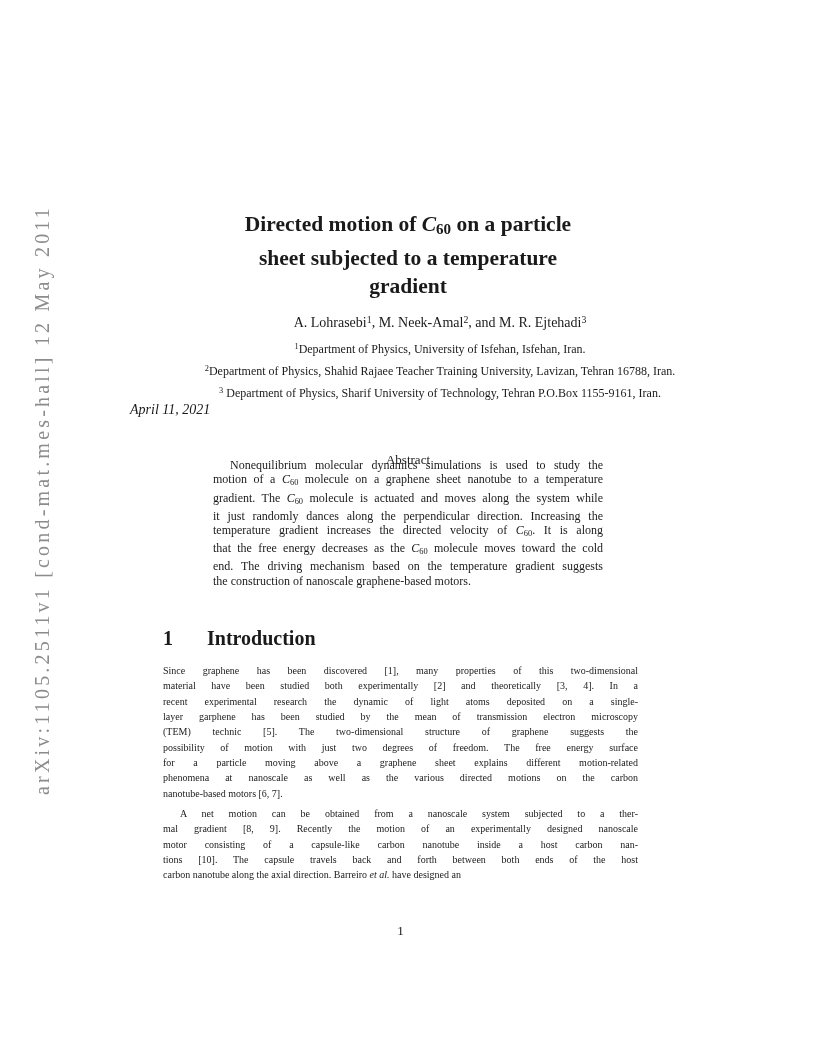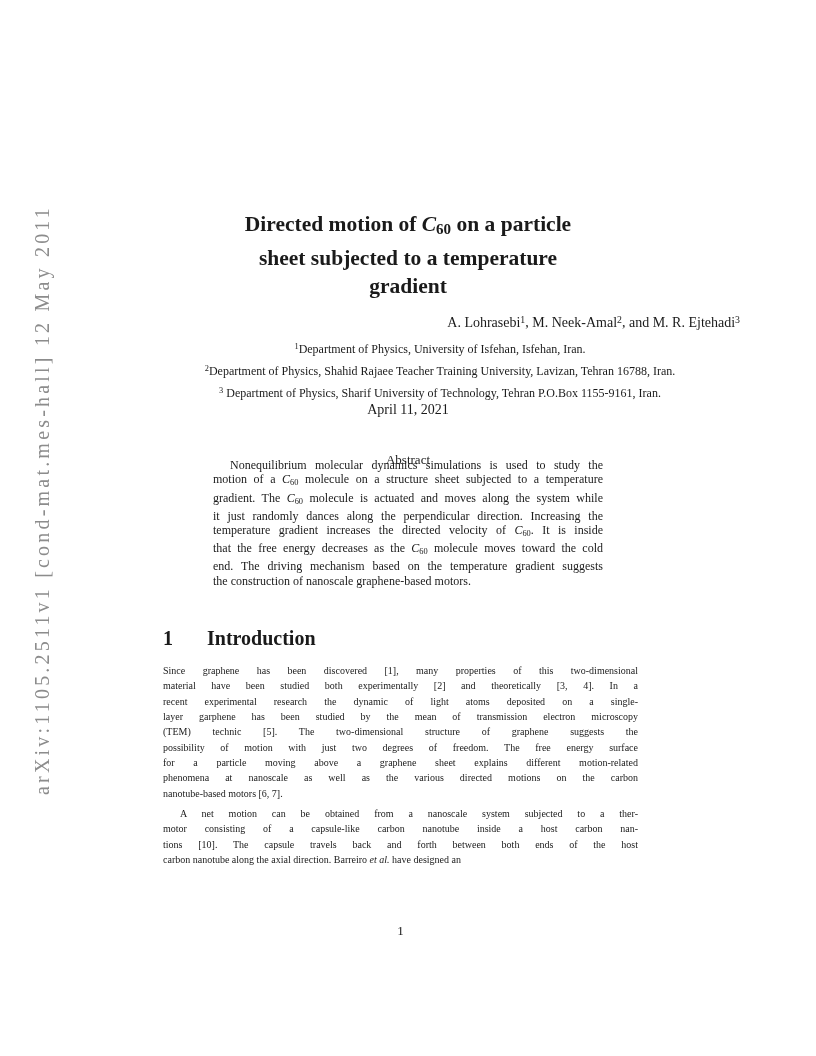--- a/index.html
+++ b/index.html
@@ -17,28 +17,28 @@
     transform:translate(-50%,-50%) rotate(-90deg);
     white-space:nowrap; color:#8c8c8c;
     font-size:20px; letter-spacing:0.16em;
   }
 
   .title-block { position:absolute; left:130px; top:210px; width:556px;
     font-weight:bold; font-size:21.5px; line-height:28.5px; }
   .title-block .tline { text-align:center; white-space:nowrap; }
 
   .authors-block { position:absolute; left:140px; top:314px; width:600px;
-    font-size:14px; text-align:right; white-space:nowrap; }
+    font-size:14px; text-align:center; white-space:nowrap; }
 
   .affils-block { position:absolute; left:140px; top:337px; width:600px;
     font-size:12px; line-height:19.4px; }
   .affils-block .tline { text-align:center; white-space:nowrap; }
 
   .date-block { position:absolute; left:130px; top:402px; width:556px;
-    font-size:14px; text-align:center; }
+    font-size:14px; text-align:left;font-style:italic; }
 
   .abstract-heading { position:absolute; left:213px; top:452px; width:390px;
     text-align:center; font-weight:normal; font-size:13px; }
 
   .abstract-body { position:absolute; left:213px; top:458px; width:390px;
     font-size:12px; line-height:14.35px; }
   .abstract-body .tline:first-child { text-indent:17px; }
 
   .section-heading { position:absolute; left:163px; top:627px; width:475px;
     font-size:20px; font-weight:bold; }
@@ -74,24 +74,24 @@
     <div class="tline"><span class="sup">2</span><span>Department of Physics, Shahid Rajaee Teacher Training University, Lavizan, Tehran 16788, Iran.</span></div>
     <div class="tline lastline"><span class="sup">3</span><span> Department of Physics, Sharif University of Technology, Tehran P.O.Box 1155-9161, Iran.</span></div>
   </div>
 
 <div class="date-block">April 11, 2021</div>
 
 <div class="abstract-heading">Abstract</div>
 
 <div class="abstract-body jlines">
     <div class="tline"><span>Nonequilibrium molecular dynamics simulations is used to study the</span></div>
-    <div class="tline"><span>motion of a </span><span class="it">C</span><span class="sub">60</span><span> molecule on a structure sheet subjected to a temperature</span></div>
+    <div class="tline"><span>motion of a </span><span class="it">C</span><span class="sub">60</span><span> molecule on a graphene sheet nanotube to a temperature</span></div>
     <div class="tline"><span>gradient. The </span><span class="it">C</span><span class="sub">60</span><span> molecule is actuated and moves along the system while</span></div>
     <div class="tline"><span>it just randomly dances along the perpendicular direction. Increasing the</span></div>
-    <div class="tline"><span>temperature gradient increases the directed velocity of </span><span class="it">C</span><span class="sub">60</span><span>. It is inside</span></div>
+    <div class="tline"><span>temperature gradient increases the directed velocity of </span><span class="it">C</span><span class="sub">60</span><span>. It is along</span></div>
     <div class="tline"><span>that the free energy decreases as the </span><span class="it">C</span><span class="sub">60</span><span> molecule moves toward the cold</span></div>
     <div class="tline"><span>end. The driving mechanism based on the temperature gradient suggests</span></div>
     <div class="tline lastline"><span>the construction of nanoscale graphene-based motors.</span></div>
   </div>
 
 <div class="section-heading">
   <span class="secnum">1</span><span>Introduction</span>
 </div>
 
 <div class="para para1 jlines">
@@ -101,18 +101,19 @@
     <div class="tline"><span>layer garphene has been studied by the mean of transmission electron microscopy</span></div>
     <div class="tline"><span>(TEM) technic [5].  The two-dimensional structure of graphene suggests the</span></div>
     <div class="tline"><span>possibility of motion with just two degrees of freedom. The free energy surface</span></div>
     <div class="tline"><span>for a particle moving above a graphene sheet explains different motion-related</span></div>
     <div class="tline"><span>phenomena at nanoscale as well as the various directed motions on the carbon</span></div>
     <div class="tline lastline"><span>nanotube-based motors [6, 7].</span></div>
   </div>
 
 <div class="para para2 jlines indent-first">
     <div class="tline"><span>A net motion can be obtained from a nanoscale system subjected to a ther-</span></div>
+    <div class="tline"><span>mal gradient [8, 9]. Recently the motion of an experimentally designed nanoscale</span></div>
     <div class="tline"><span>motor consisting of a capsule-like carbon nanotube inside a host carbon nan-</span></div>
     <div class="tline"><span>tions [10].  The capsule travels back and forth between both ends of the host</span></div>
     <div class="tline lastline"><span>carbon nanotube along the axial direction.  Barreiro </span><span class="it">et al.</span><span>  have designed an</span></div>
   </div>
 
 <div class="pageno">1</div>
 
 </body></html>

